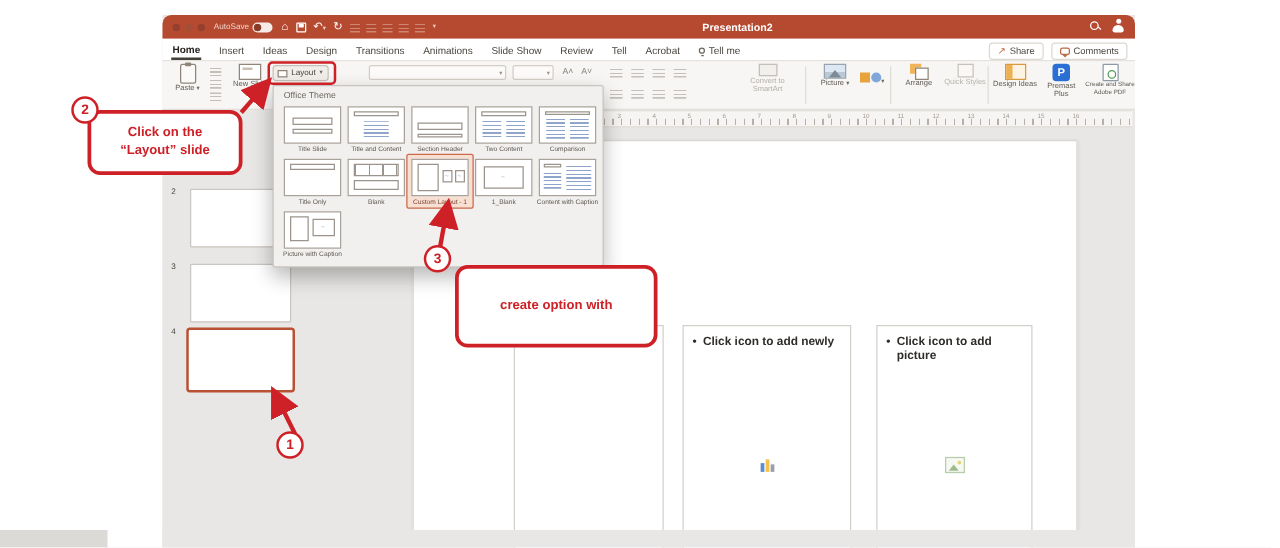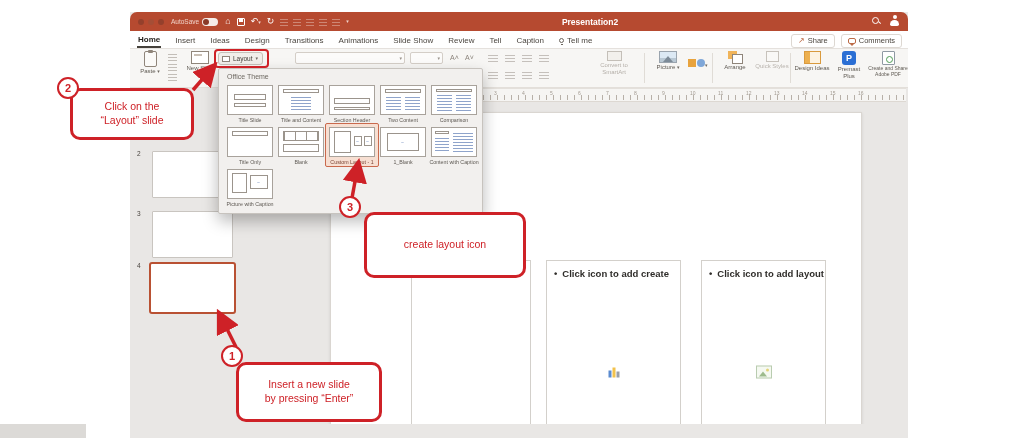--- a/index.html
+++ b/index.html
@@ -121,21 +121,21 @@
   .cell { position:absolute; width:46px; height:30px; background:#fff; border:1px solid #a8a29b; }
   .clabel { position:absolute; width:56px; text-align:center; font-size:5.3px; color:#5d5852; white-space:nowrap; overflow:hidden; }
   .selbox { position:absolute; background:#f7dfd2; border:1.5px solid #c9694c; border-radius:2px; z-index:0; }
   .cell, .clabel { z-index:1; }
   .sk { position:absolute; border:1px solid #9b948c; background:#fff; }
   .squig { position:absolute; background:repeating-linear-gradient(0deg,#8fa4cb 0 1px, transparent 1px 3px); }
   .vdash { position:absolute; background:repeating-linear-gradient(90deg,#9b948c 0 1px, transparent 1px 11px); border:1px solid #9b948c; background-color:#fff; }
   .tilde { position:absolute; font-size:5px; color:#8fa4cb; line-height:1; }
 
   
-  .callout { position:absolute; background:#fff; border:3px solid #ce2127; border-radius:10px; color:#ce2127; font-weight:normal; font-size:10.5px; line-height:1.3; text-align:center; display:flex; flex-direction:column; justify-content:center; z-index:50; }
+  .callout { position:absolute; background:#fff; border:3px solid #ce2127; border-radius:10px; color:#ce2127; font-weight:bold; font-size:10.5px; line-height:1.3; text-align:center; display:flex; flex-direction:column; justify-content:center; z-index:50; }
   .badge { position:absolute; width:22px; height:22px; border-radius:50%; background:#fff; border:2.5px solid #ce2127; color:#ce2127; font-weight:bold; font-size:11px; display:flex; align-items:center; justify-content:center; z-index:56; }
   .arrows { position:absolute; left:0; top:0; z-index:55; pointer-events:none; }
 
   .corner-gray { position:absolute; left:0; top:424px; width:86px; height:14px; background:#dcdad7; }
 </style>
 </head>
 <body>
 
 <div class="page">
   <div class="app">
@@ -174,21 +174,21 @@
     <div class="menubar">
       <span class="tab active">Home</span>
       <span class="tab">Insert</span>
       <span class="tab">Ideas</span>
       <span class="tab">Design</span>
       <span class="tab">Transitions</span>
       <span class="tab">Animations</span>
       <span class="tab">Slide Show</span>
       <span class="tab">Review</span>
       <span class="tab">Tell</span>
-      <span class="tab">Caption</span>
+      <span class="tab">Acrobat</span>
       <span class="tab tellme">
         <span class="bulb"></span>
         <span>Tell me</span>
       </span>
       <div class="mb-right">
         <span class="mb-btn">
           <span class="share-glyph">↗</span>
           <span>Share</span>
         </span>
         <span class="mb-btn">
@@ -302,32 +302,32 @@
       <span class="thumb-num" style="left:7px; top:107px;">3</span>
       <div class="thumb" style="left:22px; top:108px; width:81px; height:47px;"></div>
       <span class="thumb-num" style="left:7px; top:159px;">4</span>
       <div class="thumb selected" style="left:19px; top:159px; width:87px; height:52px;"></div>
 
       <div class="canvas">
         <div class="ph-box" style="left:80px; width:120px;"></div>
         <div class="ph-box" style="left:215px; width:135px;">
           <div class="ph-text">
             <span>•</span>
-            <span>Click icon to add create</span>
+            <span>Click icon to add newly</span>
           </div>
           <div class="ph-center chart-ico">
             <i style="height:7px; background:#5b8bd0;"></i>
               <i style="height:10px; background:#f2c24c;"></i>
               <i style="height:6px; background:#9aa0a8;"></i>
           </div>
         </div>
         <div class="ph-box" style="left:370px; width:125px;">
           <div class="ph-text">
             <span>•</span>
-            <span>Click icon to add layout</span>
+            <span>Click icon to add picture</span>
           </div>
           <div class="ph-center pic-ico"></div>
         </div>
       </div>
     </div>
 
     <div class="dropdown">
       <div class="dd-header">Office Theme</div>
 
       <div class="cell" style="left:8px; top:16px;">
@@ -409,28 +409,24 @@
 
   <div class="corner-gray"></div>
 
   <div class="callout" style="left:70px; top:88px; width:124px; height:52px;">
     <div>Click on the</div>
     <div>“Layout” slide</div>
   </div>
   <div class="badge" style="left:57px; top:77px;">2</div>
 
   <div class="callout" style="left:364px; top:212px; width:162px; height:66px;">
-    <div>create layout icon</div>
+    <div>create option with</div>
   </div>
   <div class="badge" style="left:339px; top:196px;">3</div>
 
-  <div class="callout" style="left:236px; top:362px; width:146px; height:60px;">
-    <div>Insert a new slide</div>
-    <div>by pressing “Enter”</div>
-  </div>
   <div class="badge" style="left:221px; top:345px;">1</div>
 
   <svg class="arrows" width="1024" height="438">
     <defs>
       <marker id="ah" markerWidth="7" markerHeight="7" refX="5" refY="3.5" orient="auto">
         <path d="M0,0 L7,3.5 L0,7 z" fill="#ce2127"></path>
       </marker>
     </defs>
     <line x1="193" y1="90" x2="213" y2="67" stroke="#ce2127" stroke-width="3.5" marker-end="url(#ah)"></line>
     <line x1="352" y1="198" x2="358" y2="165" stroke="#ce2127" stroke-width="3.5" marker-end="url(#ah)"></line>

